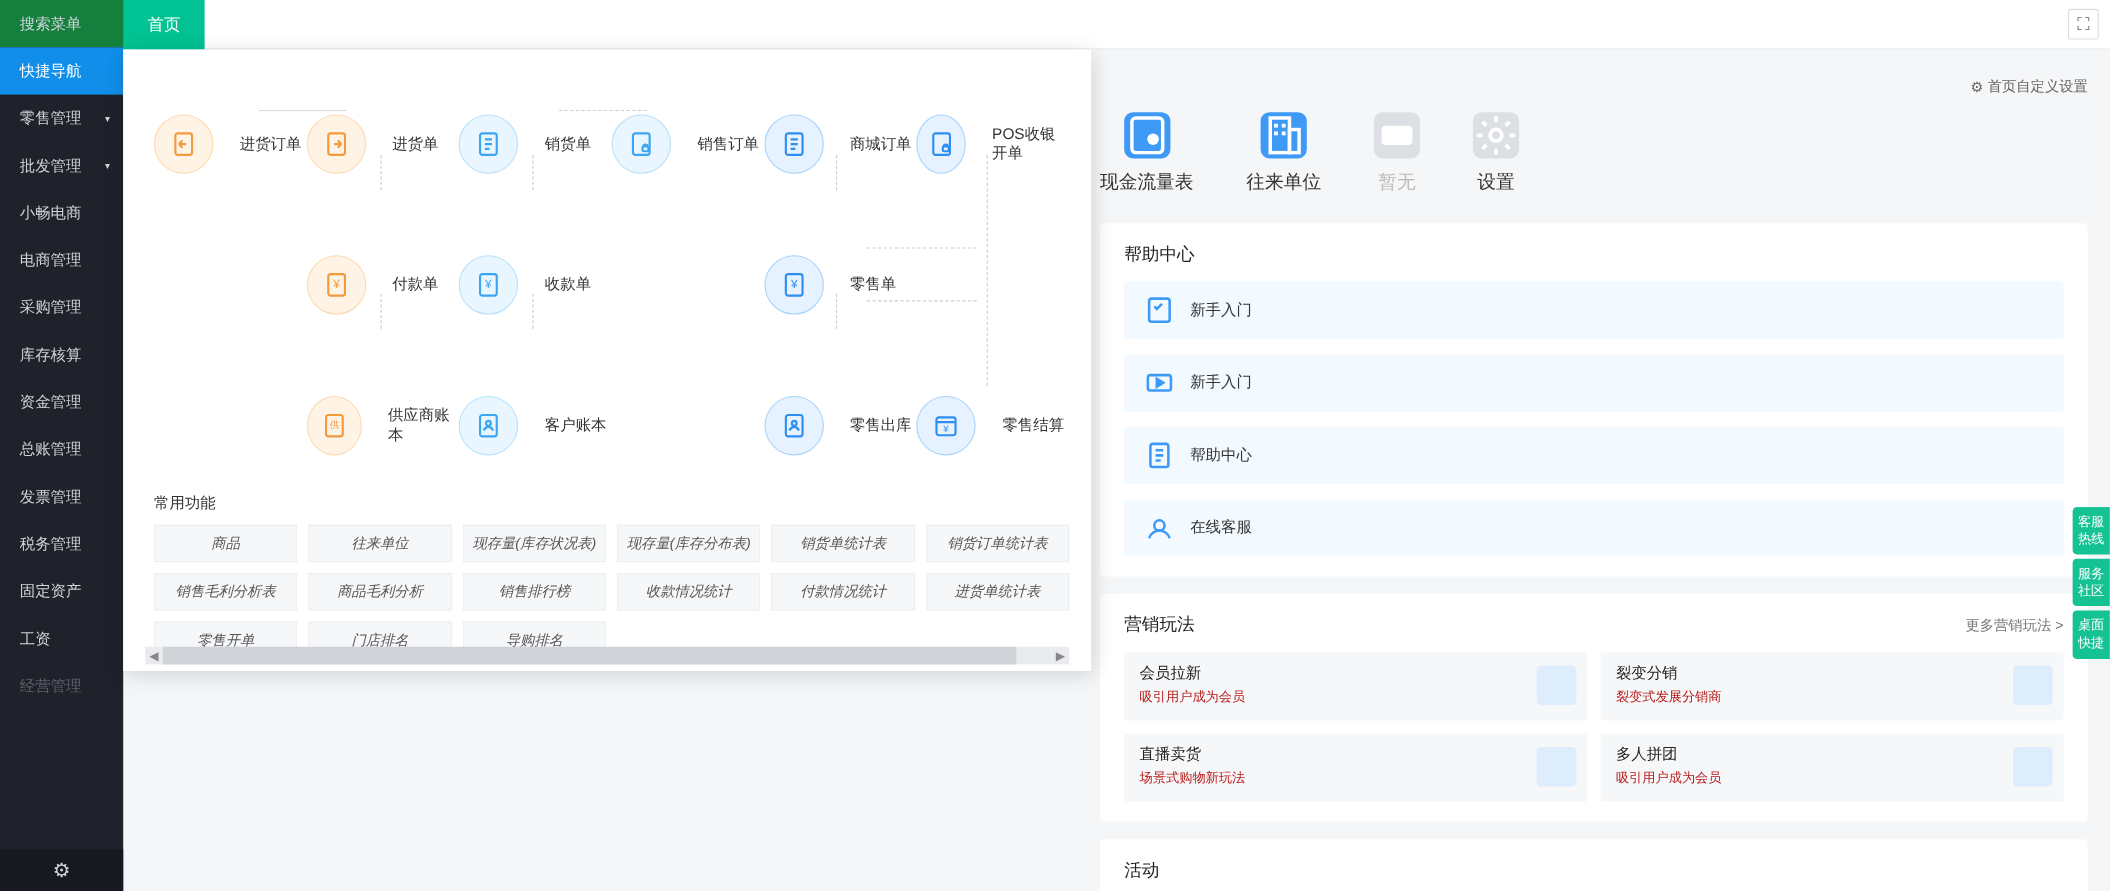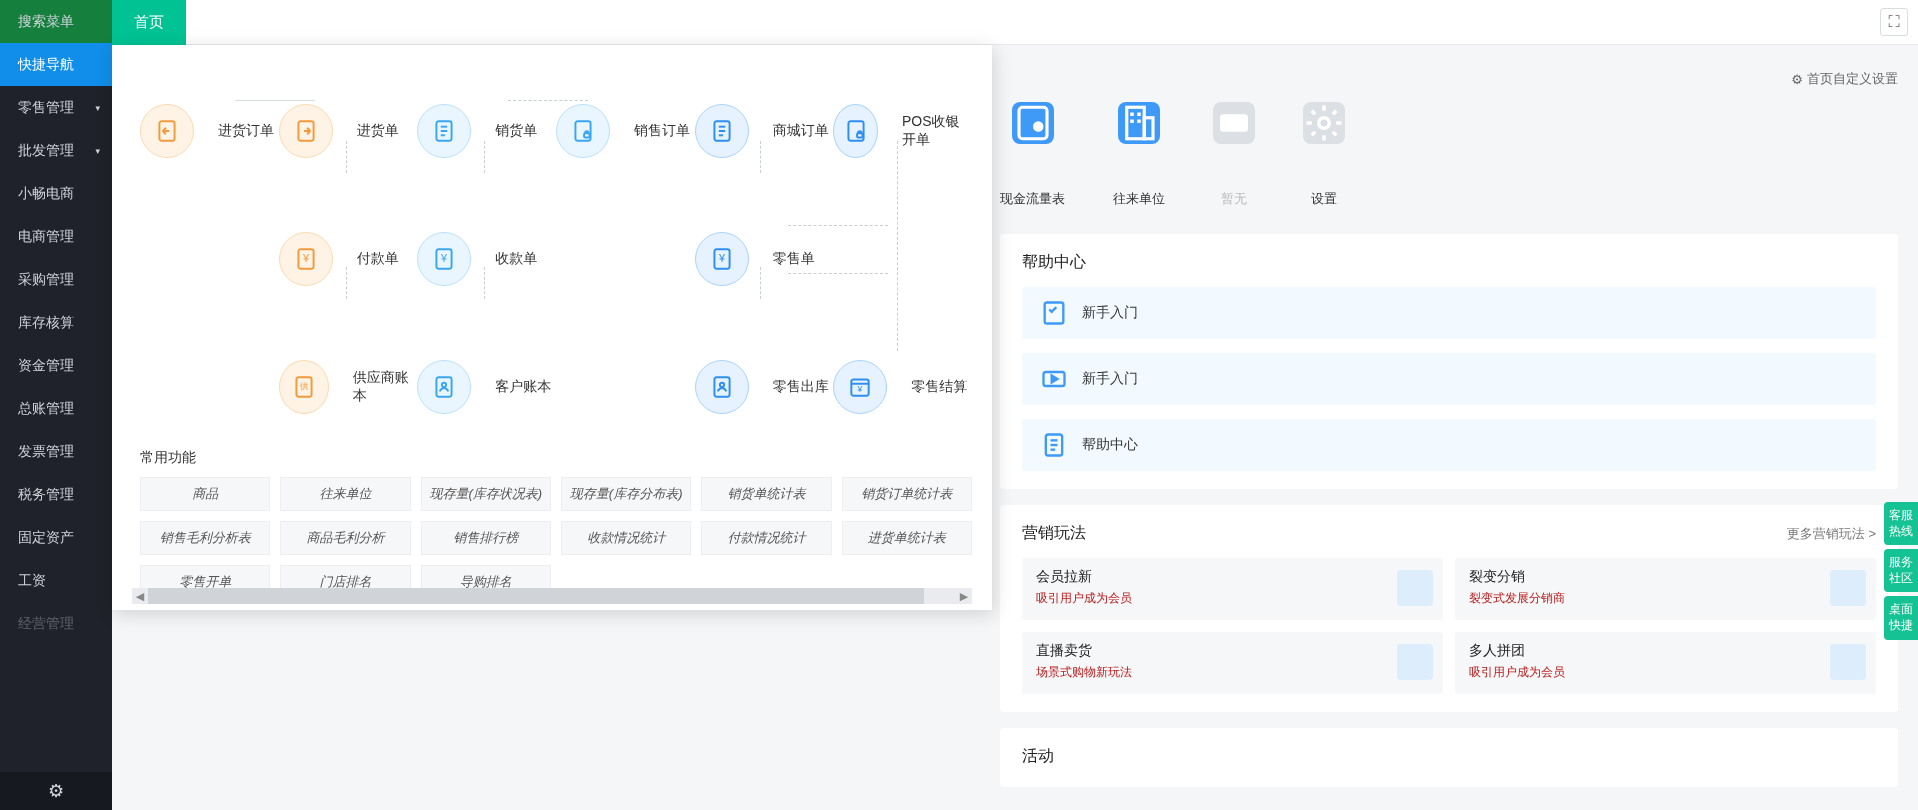--- a/index.html
+++ b/index.html
@@ -49,39 +49,39 @@
 .scroll-thumb { position: absolute; left: 0; top: 0; height: 16px; width: 96%; background: #d0d3d8; }
 
 
 .right-area { position: absolute; left: 1000px; right: 20px; top: 70px; }
 .custom-link { text-align: right; font-size: 13px; color: #666; margin-bottom: 14px; display: flex; justify-content: flex-end; align-items: center; gap: 4px; }
 .quick-tiles { display: flex; gap: 48px; margin-bottom: 26px; }
 .quick-tile { display: flex; flex-direction: column; align-items: center; gap: 10px; cursor: pointer; }
 .quick-tile .qicon { width: 42px; height: 42px; border-radius: 8px; display: flex; align-items: center; justify-content: center; color: #fff; font-size: 20px; }
 .qicon.blue { background: #3e9af6; }
 .qicon.gray { background: #dcdfe3; color: #fff; }
-.quick-tile .qlabel { font-size: 13px; color: #333; margin-top: 36px; }
+.quick-tile .qlabel { font-size: 17px; color: #333; }
 .quick-tile.disabled .qlabel { color: #bbb; }
 
 .card { background: #fff; border-radius: 4px; padding: 18px 22px; margin-bottom: 16px; }
 .card-title { font-size: 16px; color: #222; margin-bottom: 14px; display: flex; align-items: center; justify-content: space-between; }
 .card-title .more { font-size: 13px; color: #777; cursor: pointer; }
 .help-grid { display: grid; grid-template-columns: 1fr; gap: 14px; }
 .help-item { background: #f2f9ff; height: 52px; display: flex; align-items: center; gap: 14px; padding-left: 18px; cursor: pointer; border-radius: 3px; }
 .help-item .hicon { width: 28px; height: 28px; color: #3e9af6; }
 .help-item .hlabel { font-size: 14px; color: #333; }
 
 .marketing-grid { display: grid; grid-template-columns: 1fr 1fr; gap: 12px; }
 .marketing-item { background: #f6f7f9; height: 62px; padding: 10px 14px; cursor: pointer; border-radius: 3px; position: relative; overflow: hidden; }
 .marketing-item .mtitle { font-size: 14px; color: #222; margin-bottom: 4px; }
 .marketing-item .msub { font-size: 12px; color: #b91c1c; }
 .marketing-item .msquare { position: absolute; right: 10px; top: 12px; width: 36px; height: 36px; background: #cfe6fb; border-radius: 4px; opacity: .6; }
 
 
-.float-stack { position: fixed; right: 0; top: 502px; display: flex; flex-direction: column; gap: 4px; align-items: center; }
+.float-stack { position: fixed; right: 0; top: 461px; display: flex; flex-direction: column; gap: 4px; align-items: center; }
 .float-btn { width: 34px; background: #15c294; color: #fff; font-size: 12px; text-align: center; padding: 6px 4px; border-radius: 4px 0 0 4px; cursor: pointer; line-height: 1.3; }
 </style>
 </head>
 <body>
 
 <div class="topbar">
   <div class="tab-home">首页</div>
   <div class="fullscreen-btn">
     <span>⛶</span>
   </div>
@@ -206,20 +206,27 @@
           <span class="hlabel">新手入门</span>
         </div>
       <div class="help-item">
           <span class="hicon"><svg viewBox="0 0 24 24" fill="none" stroke="currentColor" stroke-width="2">
               <rect x="5" y="3" width="14" height="18" rx="2"></rect>
               <line x1="9" y1="8" x2="15" y2="8"></line>
               <line x1="9" y1="12" x2="15" y2="12"></line>
               <line x1="9" y1="16" x2="13" y2="16"></line>
             </svg></span>
           <span class="hlabel">帮助中心</span>
+        </div>
+      <div class="help-item">
+          <span class="hicon"><svg viewBox="0 0 24 24" fill="none" stroke="currentColor" stroke-width="2">
+              <circle cx="12" cy="10" r="4"></circle>
+              <path d="M4 20c1-4 5-6 8-6s7 2 8 6"></path>
+            </svg></span>
+          <span class="hlabel">在线客服</span>
         </div>
     </div>
   </div>
 
   <div class="card">
     <div class="card-title">
       <span>营销玩法</span>
       <span class="more">更多营销玩法 &gt;</span>
     </div>
     <div class="marketing-grid">

